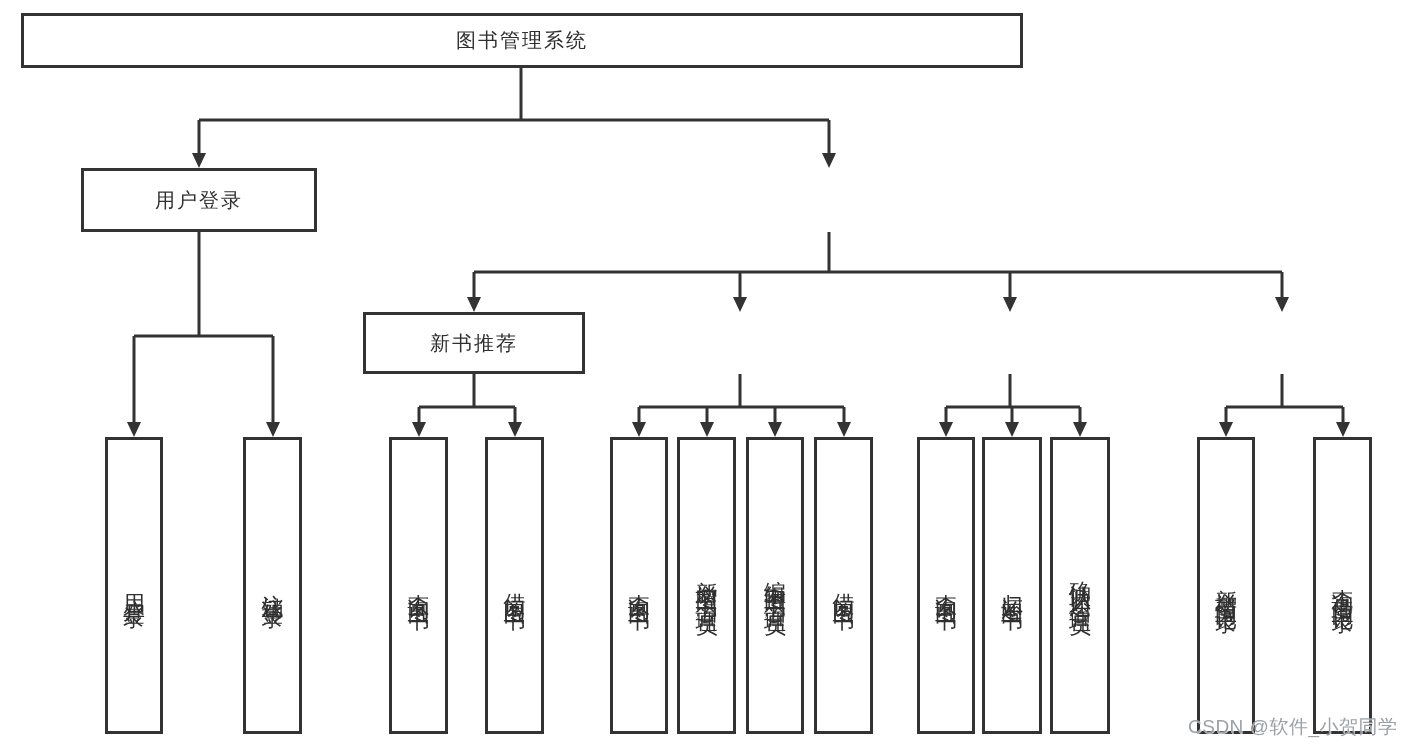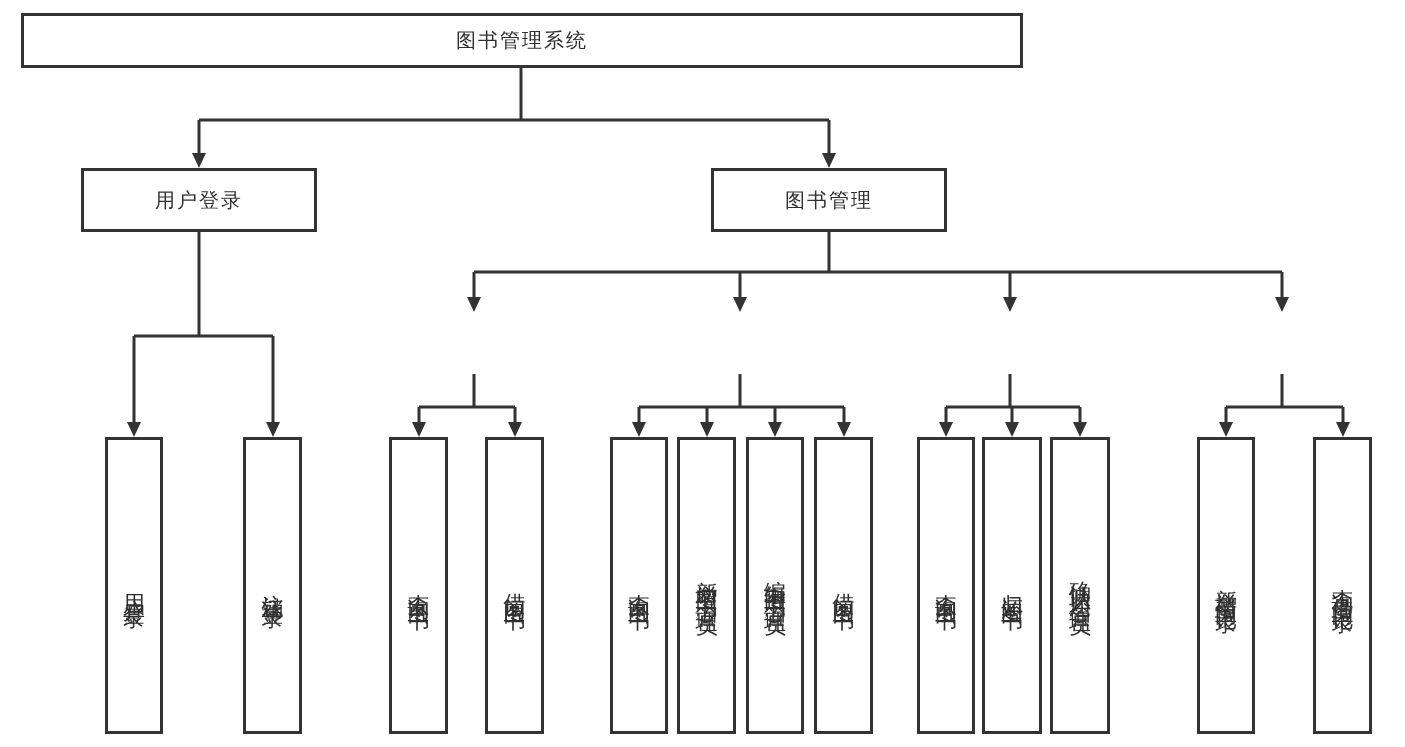--- a/index.html
+++ b/index.html
@@ -87,24 +87,24 @@
     </g>
   </svg>
 
   <div class="node node-h" style="left:21px;top:13px;width:1002px;height:55px">
     <span class="label">图书管理系统</span>
   </div>
 
   <div class="node node-h" style="left:81px;top:168px;width:236px;height:64px">
     <span class="label">用户登录</span>
   </div>
-  <div class="node node-h" style="left:711px;top:168px;width:236px;height:64px">
-    <span class="label">图书管理</span>
+
+  <div class="node node-h" style="left:363px;top:312px;width:222px;height:62px">
+    <span class="label">新书推荐</span>
   </div>
-
 
   <div class="node node-v" style="left:105px;top:437px;width:58px;height:297px">
     <span class="label">用户登录</span>
   </div>
   <div class="node node-v" style="left:243px;top:437px;width:59px;height:297px">
     <span class="label">注销登录</span>
   </div>
 
   <div class="node node-v" style="left:389px;top:437px;width:59px;height:297px">
     <span class="label">查询图书</span>
@@ -136,14 +136,15 @@
     <span class="label">确认归还（管理员）</span>
   </div>
 
   <div class="node node-v" style="left:1197px;top:437px;width:58px;height:297px">
     <span class="label">新增借阅记录</span>
   </div>
   <div class="node node-v" style="left:1313px;top:437px;width:59px;height:297px">
     <span class="label">查询借阅记录</span>
   </div>
 
+  <div class="watermark">CSDN @软件_小贺同学</div>
 
 </div>
 
 </body></html>

